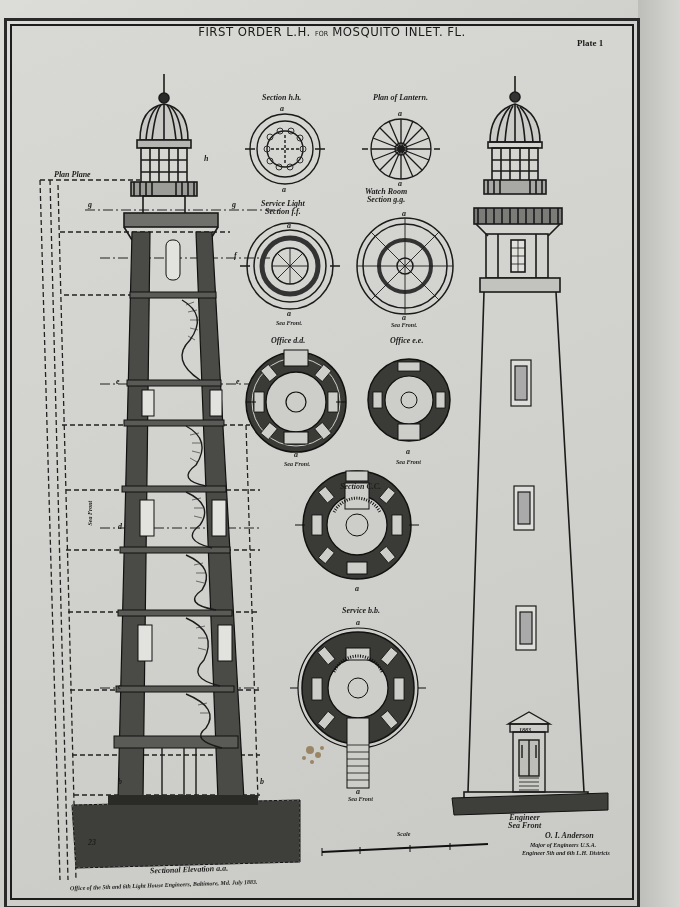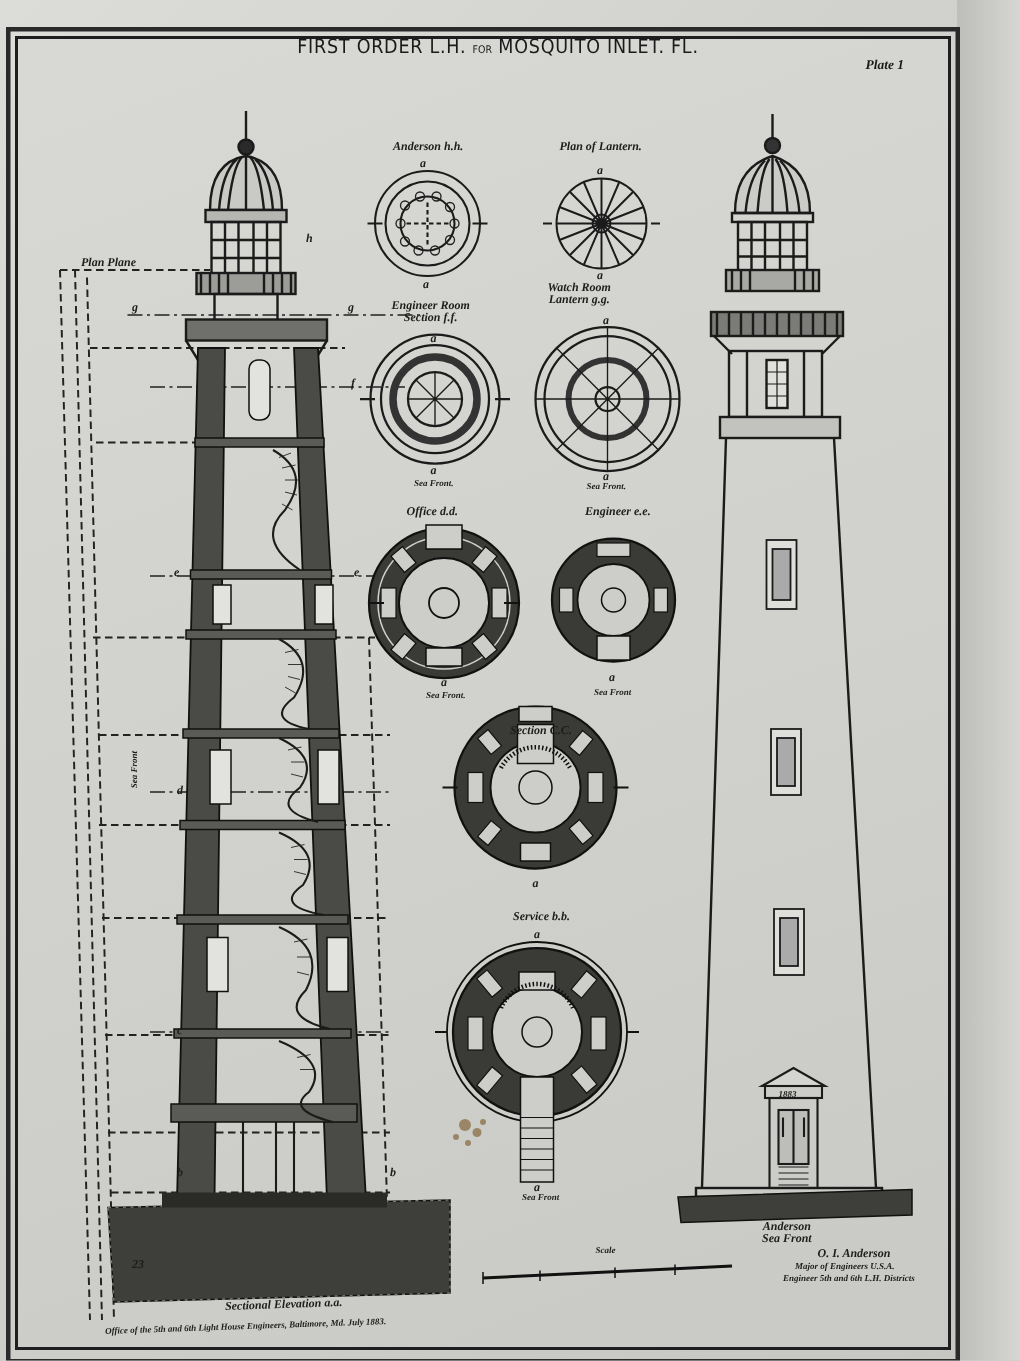--- a/index.html
+++ b/index.html
@@ -27,21 +27,21 @@
     background: linear-gradient(90deg, #bdbdb9, #d6d6d2);
   }
   .title {
     position: absolute; left: 0; width: 680px; top: 24px; text-align: center;
     font-family: "DejaVu Sans Condensed", "DejaVu Sans", sans-serif;
     font-size: 13px; letter-spacing: 0.5px; color: #1a1a1a; font-weight: normal;
     transform: translateX(-8px);
   }
   .title .small { font-size: 7px; letter-spacing: 0; }
   .plate {
-    position: absolute; left: 577px; top: 38px; font-size: 9px; font-style: italic; font-weight: bold; color: #1a1a1a;
+    position: absolute; left: 577px; top: 38px; font-size: 9px; font-weight: bold; color: #1a1a1a;
   }
   .lbl {
     position: absolute; font-size: 8px; font-style: italic; font-weight: bold; color: #1d1d1d;
     white-space: nowrap; line-height: 1.05; text-align: center;
   }
   .lbl-sm { font-size: 6px; }
   svg { position: absolute; overflow: visible; }
   .ink { stroke: #1b1b1b; fill: none; }
 </style>
 </head>
@@ -295,49 +295,49 @@
 
   <g stroke="#111" stroke-width="2">
     <line x1="322" y1="852" x2="488" y2="844"></line>
     <line x1="322" y1="848" x2="322" y2="856" stroke-width="1"></line>
     <line x1="360" y1="847" x2="360" y2="854" stroke-width="1"></line>
     <line x1="410" y1="845" x2="410" y2="852" stroke-width="1"></line>
     <line x1="450" y1="843" x2="450" y2="850" stroke-width="1"></line>
   </g>
 </svg>
 
-<div class="lbl" style="left:262px;top:94px">Anderson h.h.</div>
+<div class="lbl" style="left:262px;top:94px">Section h.h.</div>
 <div class="lbl" style="left:280px;top:105px">a</div>
 <div class="lbl" style="left:282px;top:186px">a</div>
 
 <div class="lbl" style="left:373px;top:94px">Plan of Lantern.</div>
 <div class="lbl" style="left:398px;top:110px">a</div>
 <div class="lbl" style="left:398px;top:180px">a</div>
 
 <div class="lbl" style="left:261px;top:200px">
-  <div>Engineer Room</div>
+  <div>Service Light</div>
   <div>Section f.f.</div>
 </div>
 <div class="lbl" style="left:287px;top:222px">a</div>
 <div class="lbl" style="left:287px;top:310px">a</div>
 <div class="lbl lbl-sm" style="left:276px;top:320px">Sea Front.</div>
 
 <div class="lbl" style="left:365px;top:188px">
   <div>Watch Room</div>
-  <div>Lantern g.g.</div>
+  <div>Section g.g.</div>
 </div>
 <div class="lbl" style="left:402px;top:210px">a</div>
 <div class="lbl" style="left:402px;top:314px">a</div>
 <div class="lbl lbl-sm" style="left:391px;top:322px">Sea Front.</div>
 
 <div class="lbl" style="left:271px;top:337px">Office d.d.</div>
 <div class="lbl" style="left:294px;top:451px">a</div>
 <div class="lbl lbl-sm" style="left:284px;top:461px">Sea Front.</div>
 
-<div class="lbl" style="left:390px;top:337px">Engineer e.e.</div>
+<div class="lbl" style="left:390px;top:337px">Office e.e.</div>
 <div class="lbl" style="left:406px;top:448px">a</div>
 <div class="lbl lbl-sm" style="left:396px;top:459px">Sea Front</div>
 
 <div class="lbl" style="left:340px;top:483px">Section C.C.</div>
 <div class="lbl" style="left:355px;top:585px">a</div>
 
 <div class="lbl" style="left:342px;top:607px">Service b.b.</div>
 <div class="lbl" style="left:356px;top:619px">a</div>
 <div class="lbl" style="left:356px;top:788px">a</div>
 <div class="lbl lbl-sm" style="left:348px;top:796px">Sea Front</div>
@@ -383,21 +383,21 @@
     <rect x="513" y="732" width="32" height="60"></rect>
     <rect x="519" y="740" width="20" height="36" fill="#bdbdb9"></rect>
     <path d="M529 740 V776 M522 745 V758 M536 745 V758"></path>
     <path d="M519 778 H539 M519 782 H539 M519 786 H539 M519 790 H539" stroke-width="0.8"></path>
   </g>
   <path d="M452 798 L608 793 L608 810 L454 815 Z" fill="#3e3e3a" stroke="#111"></path>
 </svg>
 
 <div class="lbl lbl-sm" style="left:519px;top:727px">1883</div>
 <div class="lbl" style="left:508px;top:814px">
-  <div>Anderson</div>
+  <div>Engineer</div>
   <div>Sea Front</div>
 </div>
 
 <div class="lbl" style="left:545px;top:832px;text-align:left">
   <div>O. I. Anderson</div>
 </div>
 <div class="lbl lbl-sm" style="left:530px;top:842px">Major of Engineers U.S.A.</div>
 <div class="lbl lbl-sm" style="left:522px;top:850px">Engineer 5th and 6th L.H. Districts</div>
 
 </body></html>

